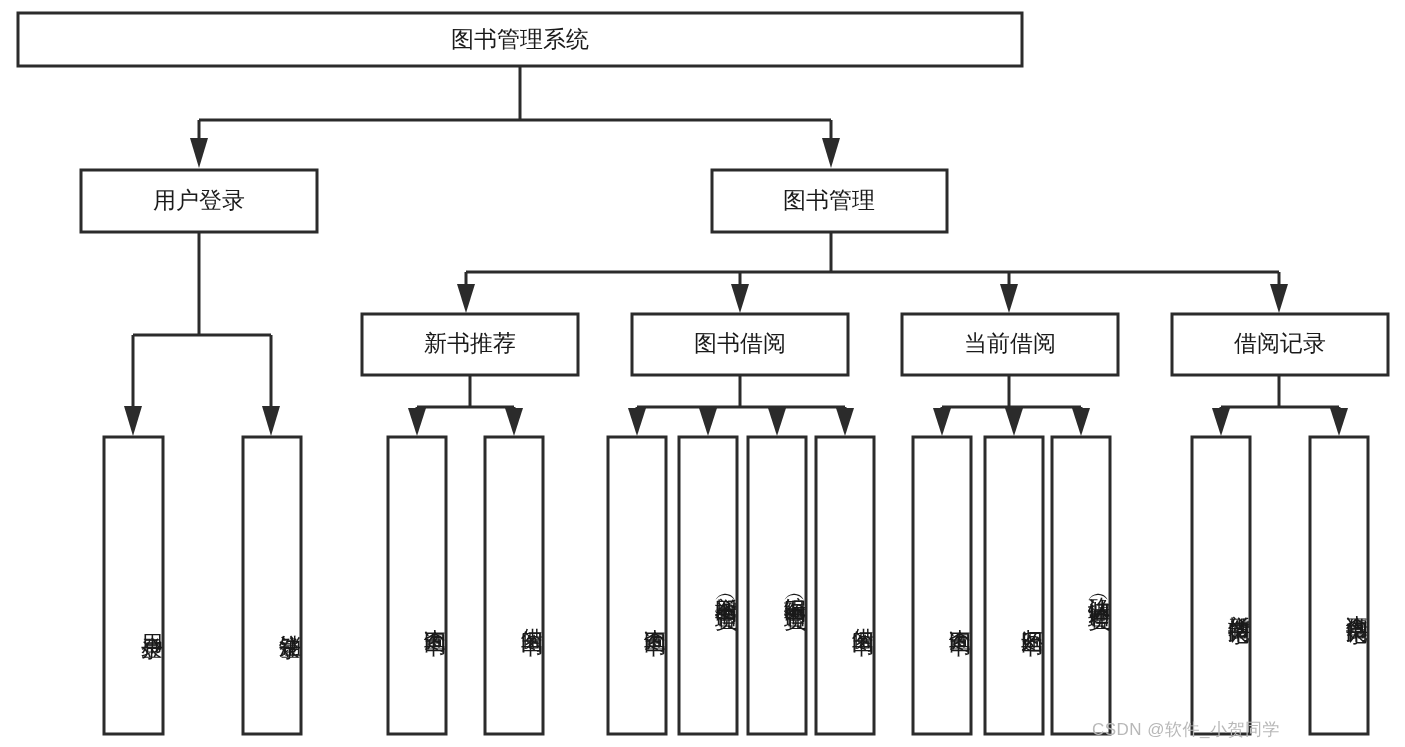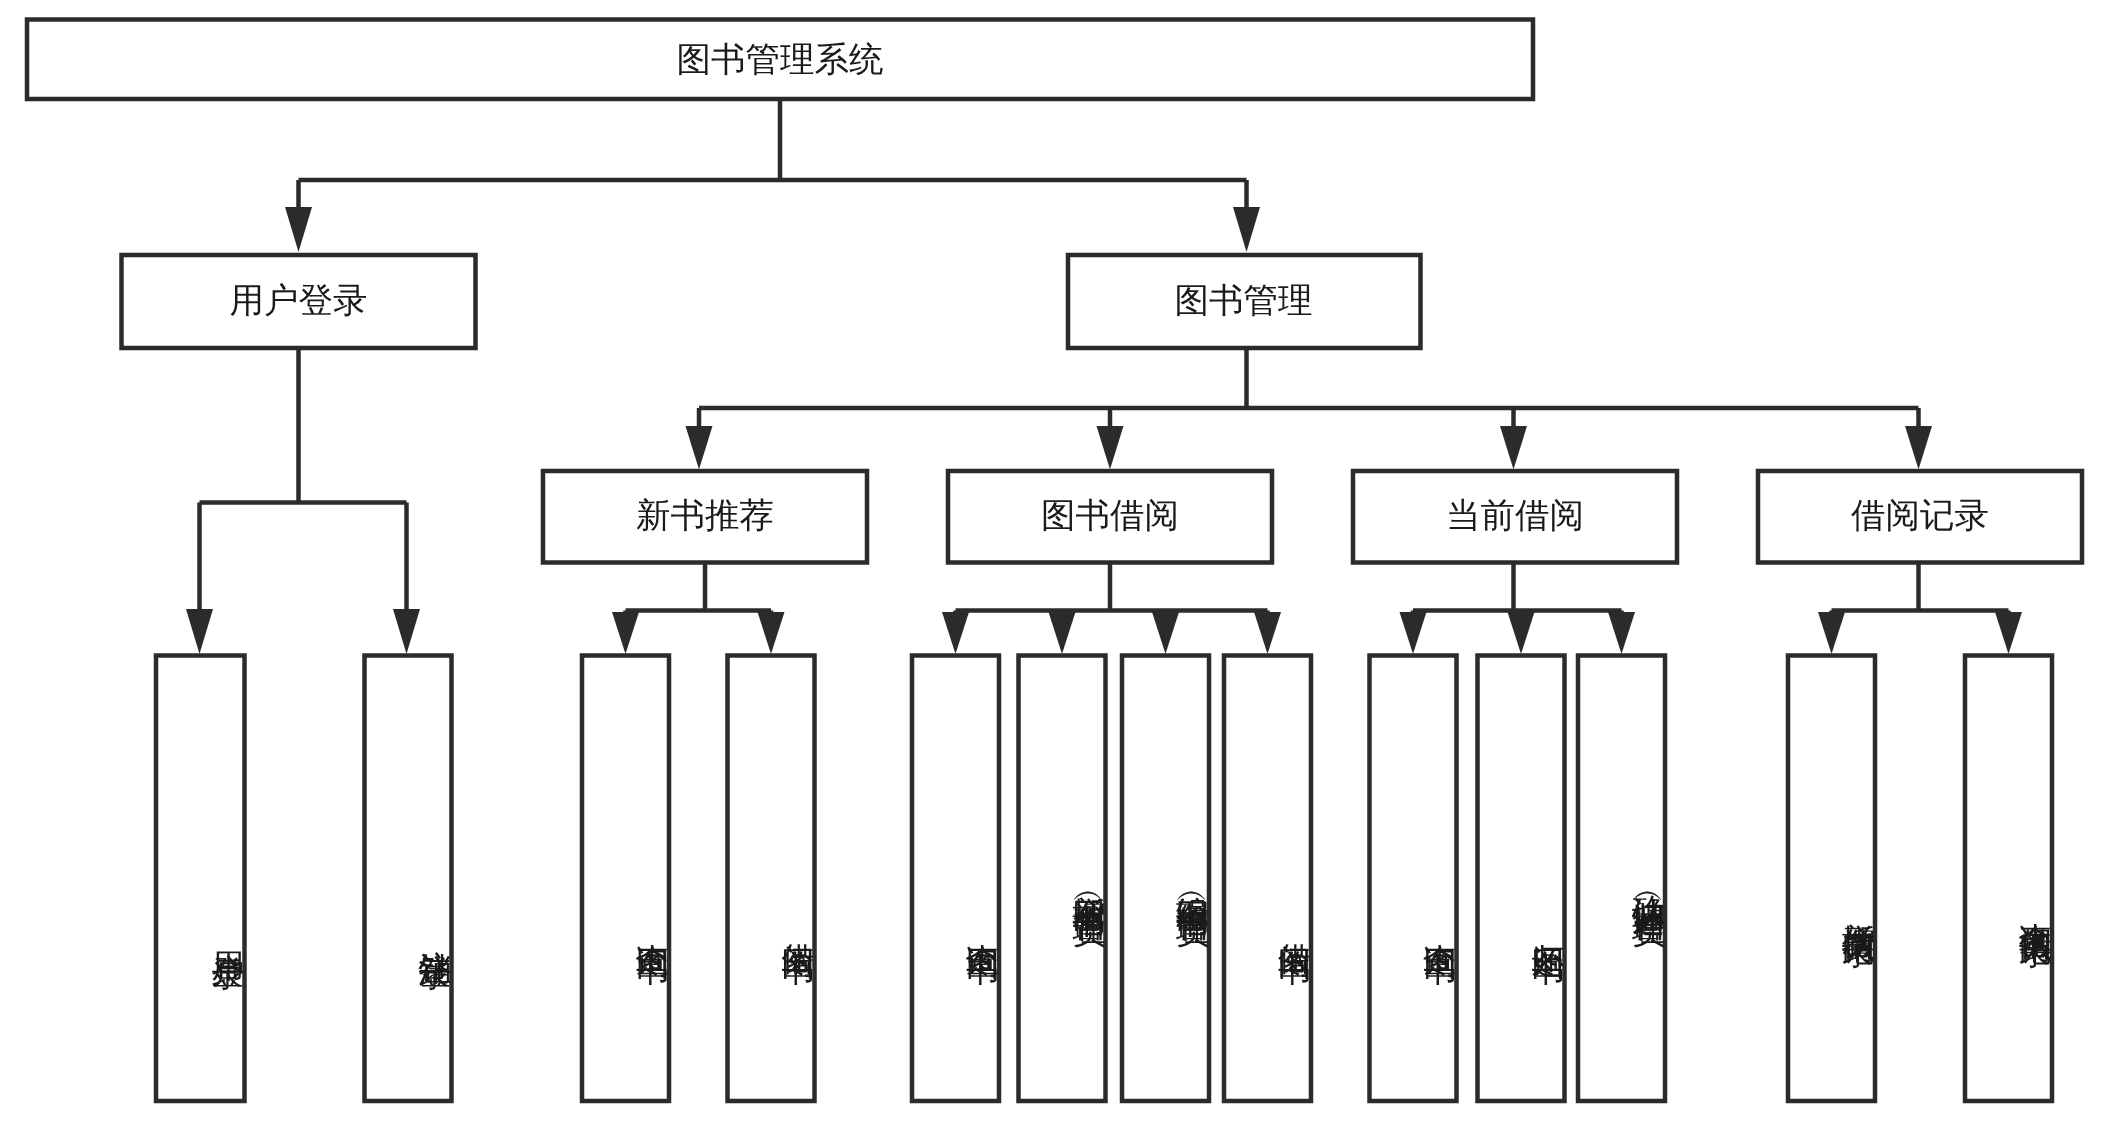--- a/index.html
+++ b/index.html
@@ -243,14 +243,15 @@
   <div class="leaf-label" style="left:608px; top:505px; width:58px; height:220px;">查询图书</div>
   <div class="leaf-label" style="left:679px; top:445px; width:58px; height:285px;">新增图书（管理员）</div>
   <div class="leaf-label" style="left:748px; top:445px; width:58px; height:285px;">编辑图书（管理员）</div>
   <div class="leaf-label" style="left:816px; top:505px; width:58px; height:220px;">借阅图书</div>
   <div class="leaf-label" style="left:913px; top:505px; width:58px; height:220px;">查询图书</div>
   <div class="leaf-label" style="left:985px; top:505px; width:58px; height:220px;">归还图书</div>
   <div class="leaf-label" style="left:1052px; top:445px; width:58px; height:285px;">确认归还（管理员）</div>
   <div class="leaf-label" style="left:1192px; top:475px; width:58px; height:255px;">新增借阅记录</div>
   <div class="leaf-label" style="left:1310px; top:475px; width:58px; height:255px;">查询借阅记录</div>
 
+  <div class="watermark">CSDN @软件_小贺同学</div>
 
 </div>
 
 </body></html>

